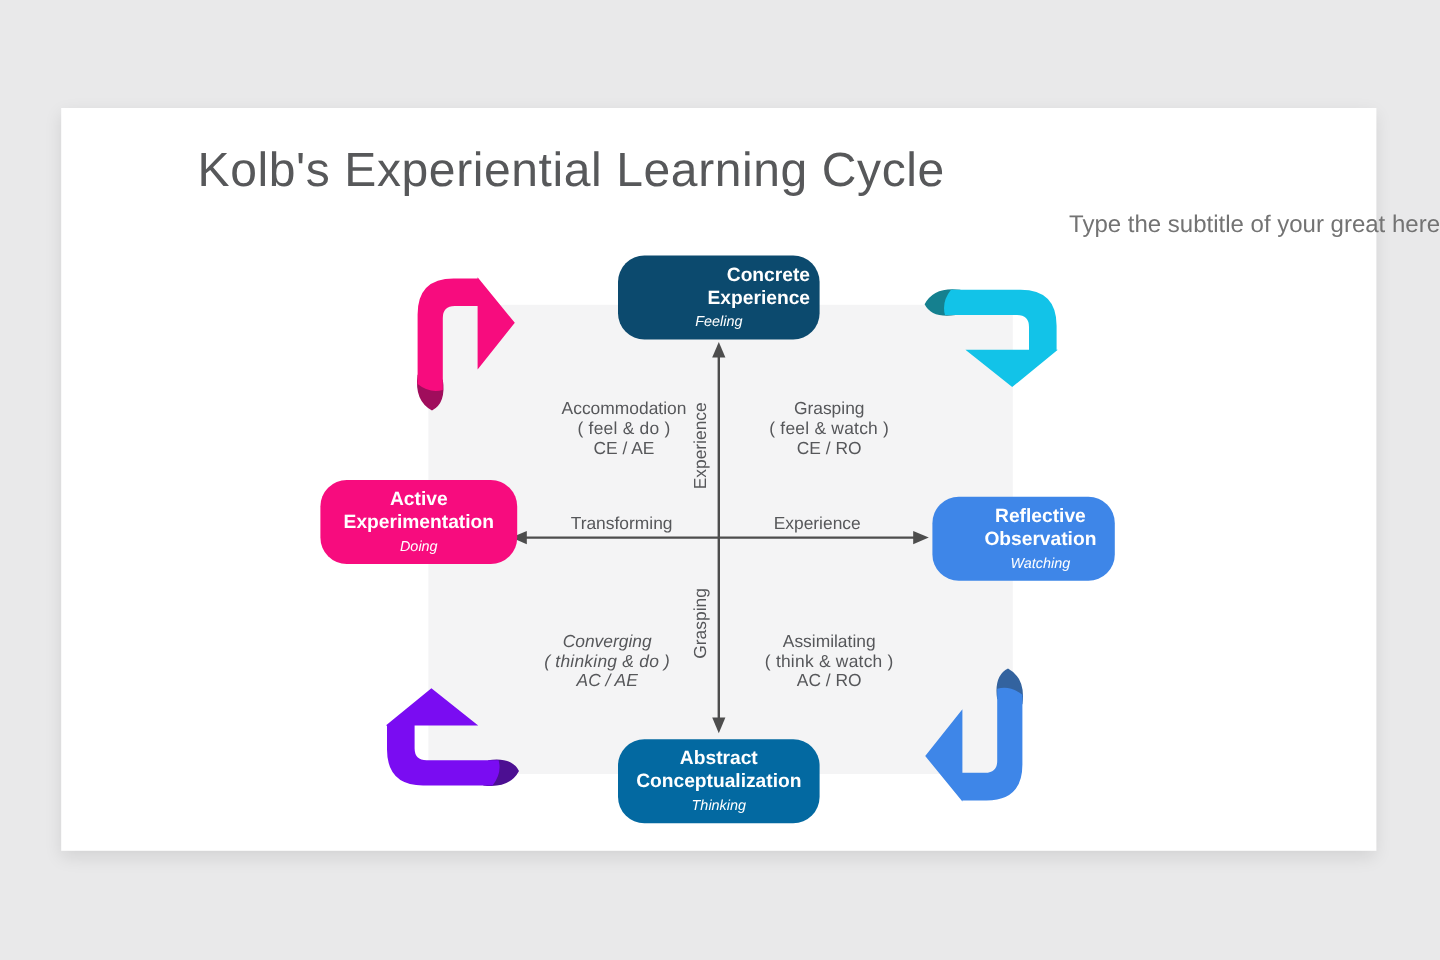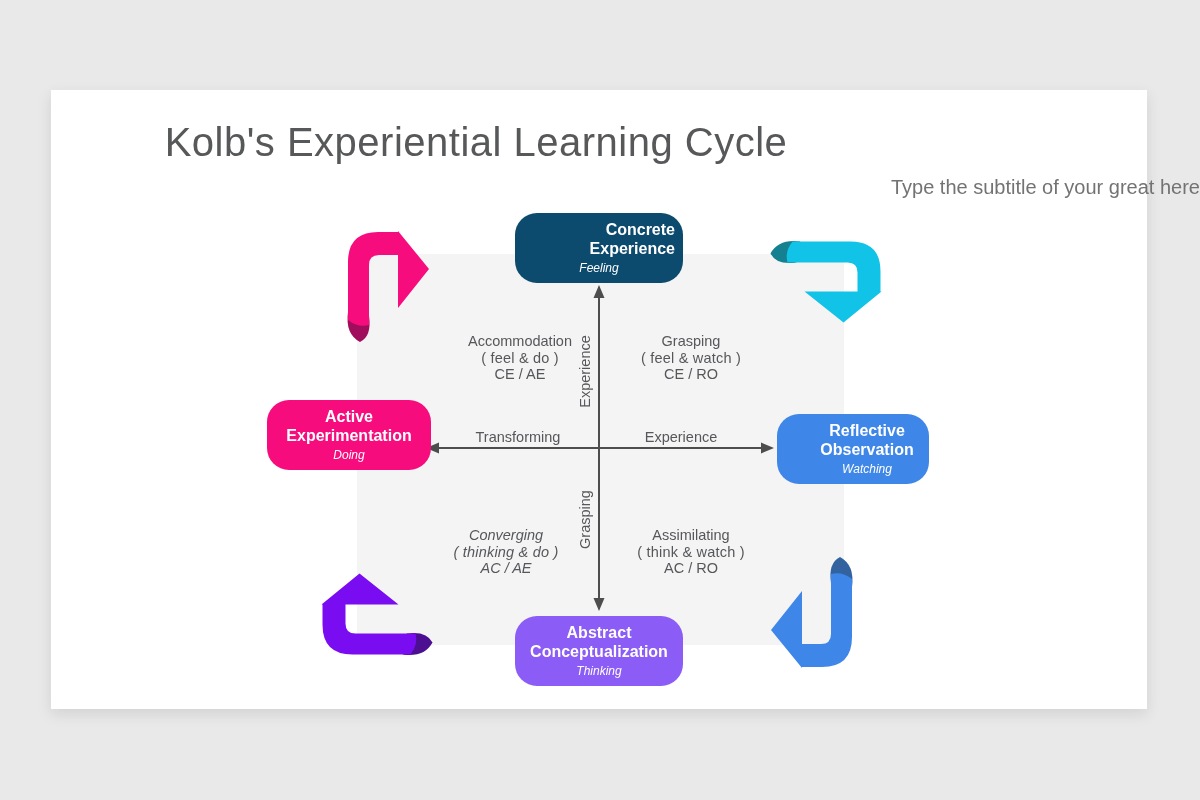--- a/index.html
+++ b/index.html
@@ -115,20 +115,20 @@
 </svg>
 
 <div class="abs stage top" style="background-color: #0c4a6e; text-align: right;">
   <div class="stage-name">Concrete Experience</div>
   <div class="stage-tag">Feeling</div>
 </div>
 <div class="abs stage right" style="background-color: rgb(62, 134, 232); padding-left: 36px;">
   <div class="stage-name">Reflective Observation</div>
   <div class="stage-tag">Watching</div>
 </div>
-<div class="abs stage bottom" style="background-color: #8b5cf6;">
+<div class="abs stage bottom" style="background-color: #0369a1;">
   <div class="stage-name">Abstract Conceptualization</div>
   <div class="stage-tag">Thinking</div>
 </div>
 <div class="abs stage left" style="background-color: rgb(247, 12, 126);">
   <div class="stage-name">Active Experimentation</div>
   <div class="stage-tag">Doing</div>
 </div>
 
 </body></html>

